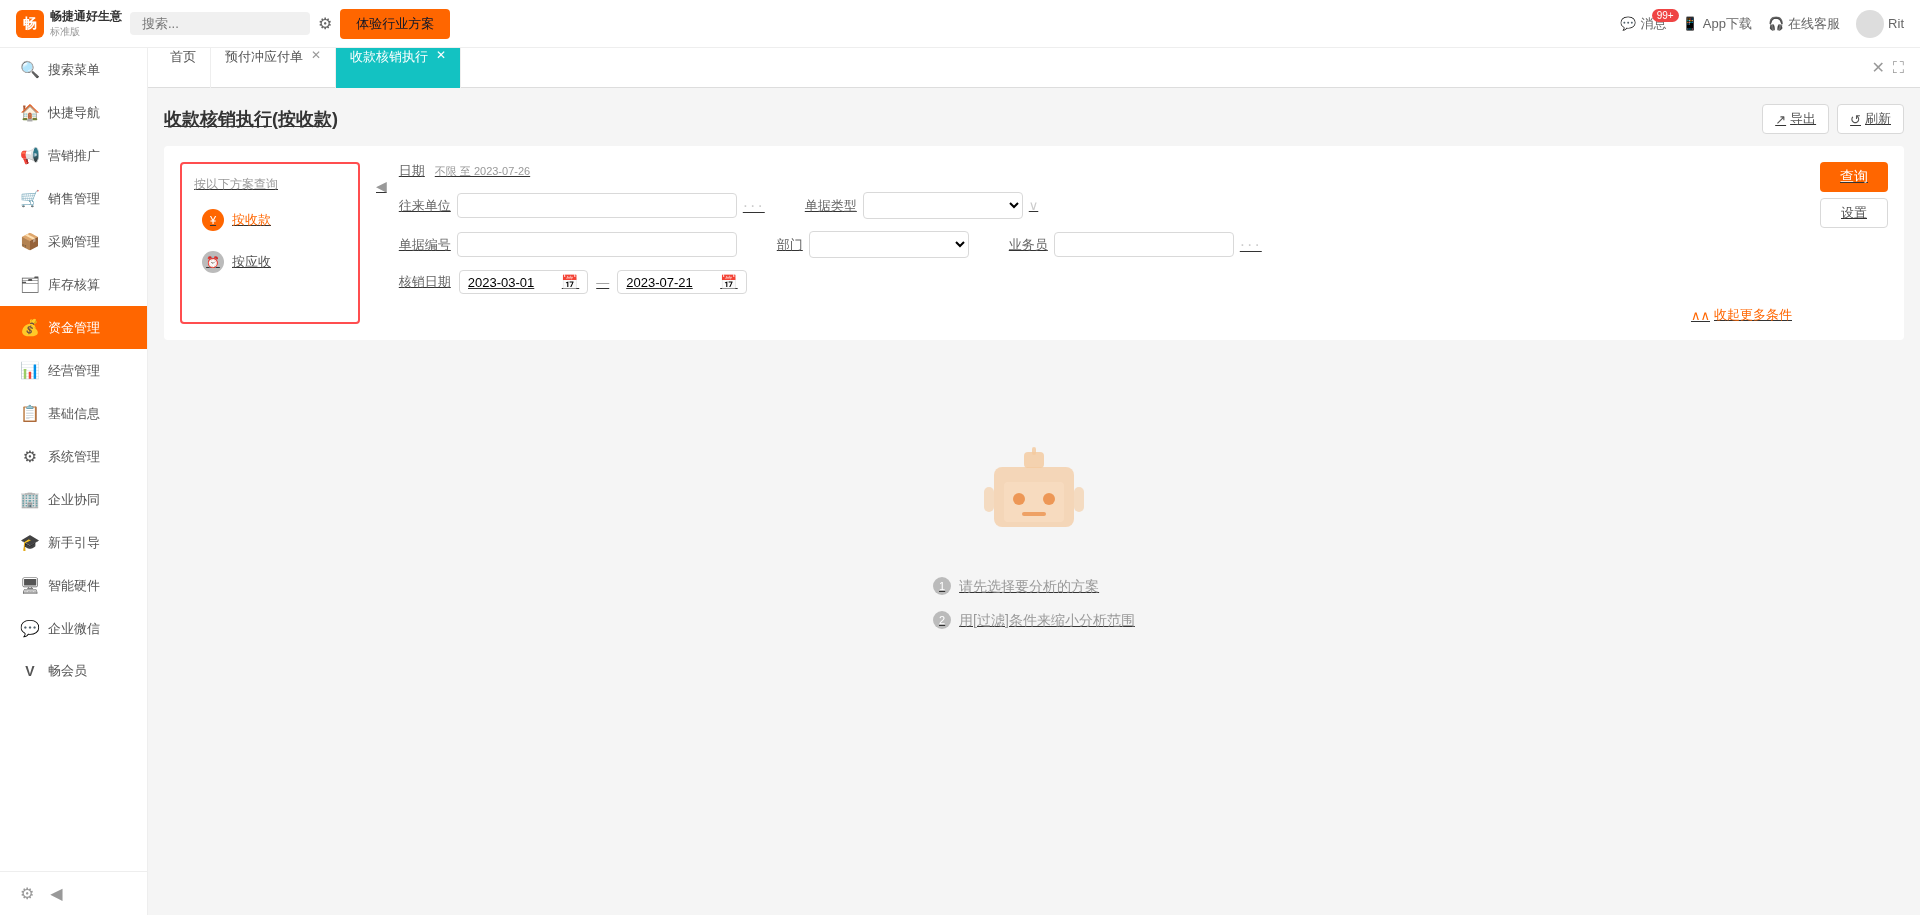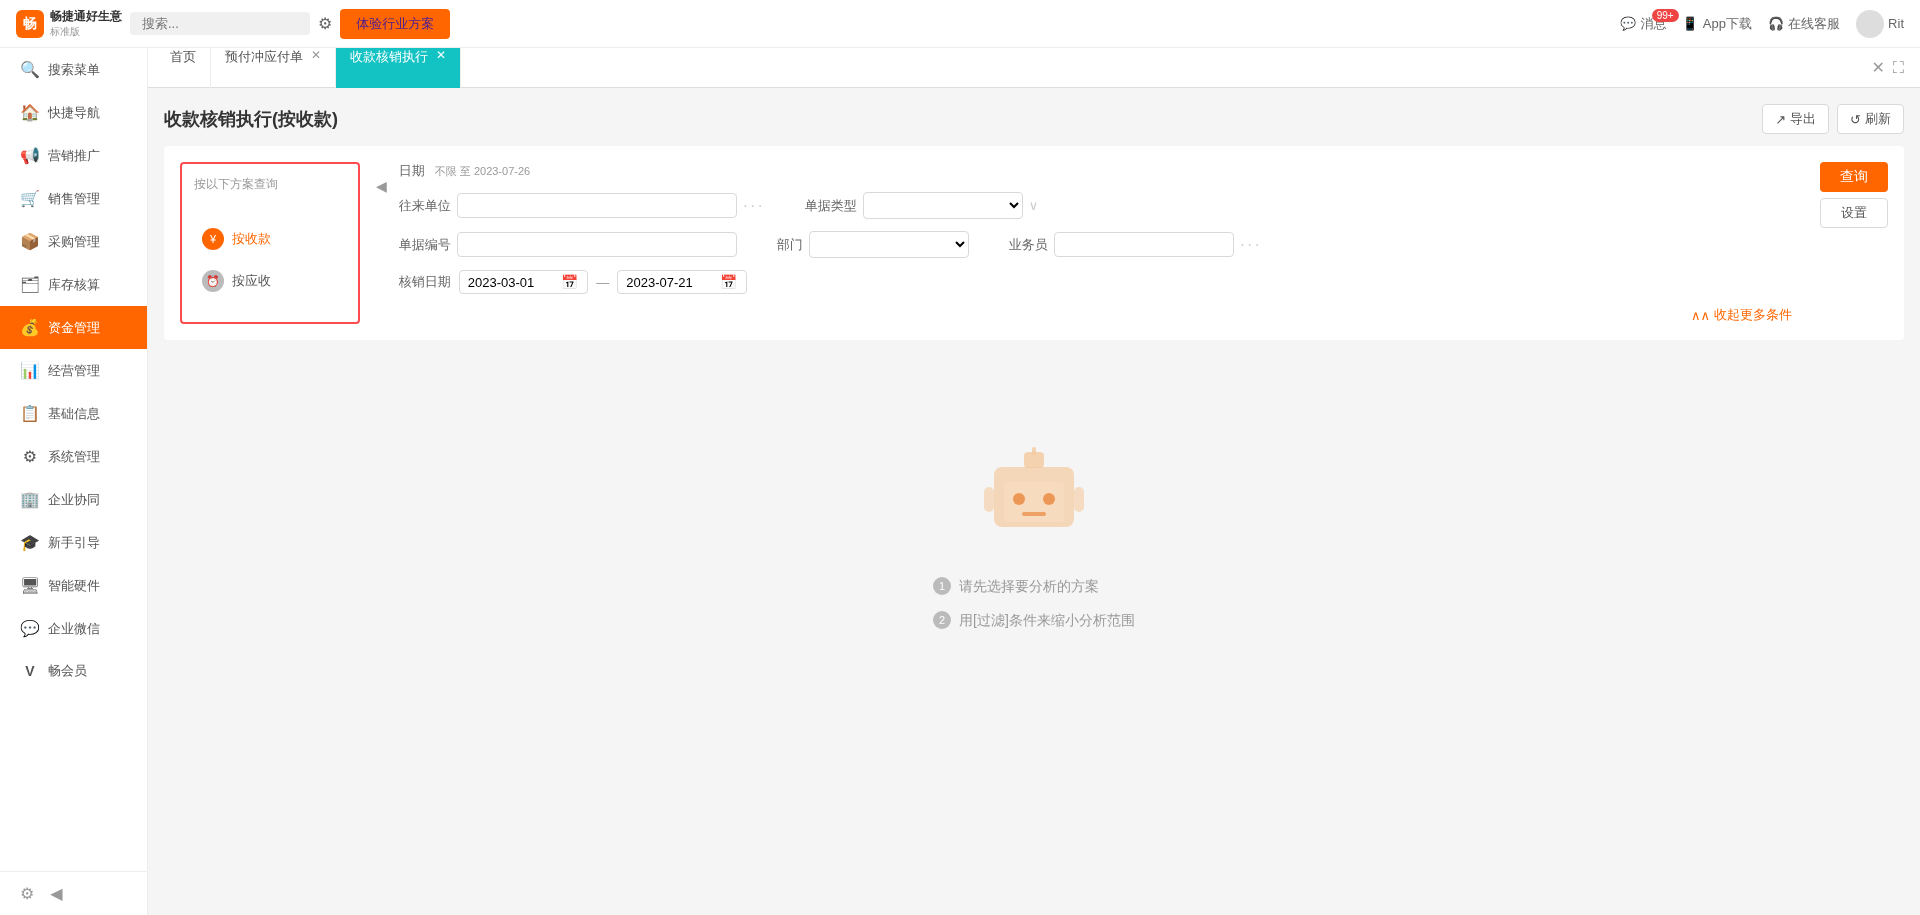--- a/index.html
+++ b/index.html
@@ -14,21 +14,21 @@
       padding: 0 16px;
       border-bottom: 1px solid #eee;
       position: fixed;
       top: 0; left: 0; right: 0;
       z-index: 100;
     }
     .top-bar-left { display: flex; align-items: center; gap: 8px; flex: 1; }
     .top-bar-brand { display: flex; align-items: center; gap: 6px; }
     .top-bar-brand .logo { width: 28px; height: 28px; background: #ff6600; border-radius: 6px; display: flex; align-items: center; justify-content: center; color: #fff; font-size: 14px; font-weight: bold; }
     .breadcrumb-input { background: #f0f0f0; border: none; border-radius: 4px; padding: 4px 12px; font-size: 13px; color: #666; width: 180px; }
-    .industry-btn { background: #ff6600; color: #4c1d95; border: none; border-radius: 4px; padding: 6px 16px; font-size: 13px; cursor: pointer; }
+    .industry-btn { background: #ff6600; color: #0f172a; border: none; border-radius: 4px; padding: 6px 16px; font-size: 13px; cursor: pointer; }
     .top-bar-right { display: flex; align-items: center; gap: 16px; color: #666; font-size: 13px; }
     .msg-badge { position: relative; display: inline-flex; align-items: center; gap: 4px; cursor: pointer; }
     .badge { background: #ef4444; color: #fff; font-size: 10px; border-radius: 10px; padding: 1px 5px; position: absolute; top: -6px; right: -12px; }
     .top-right-item { display: flex; align-items: center; gap: 4px; cursor: pointer; color: #666; }
     .gear-btn { cursor: pointer; color: #666; font-size: 16px; }
     .user-avatar { width: 28px; height: 28px; border-radius: 50%; background: #ddd; }
     .user-name { color: #666; font-size: 13px; }
 
     
     .sidebar {
@@ -91,20 +91,21 @@
     .tab-item.active .tab-close { color: #fff; }
     .tab-bar-end { margin-left: auto; display: flex; align-items: center; gap: 8px; color: #999; padding-right: 8px; }
 
     
     .main-content {
       position: fixed;
       top: 88px; left: 148px; right: 0; bottom: 0;
       overflow-y: auto;
       background: #f5f5f5;
       padding: 16px;
+      text-decoration: underline;
     }
 
     
     .page-header {
       display: flex;
       align-items: center;
       justify-content: space-between;
       margin-bottom: 12px;
     }
     .page-title { font-size: 18px; font-weight: 600; color: #333; }
@@ -124,21 +125,21 @@
 
     
     .filter-selector {
       width: 180px;
       border: 2px solid #ff4d4f;
       border-radius: 4px;
       padding: 12px;
       margin-right: 16px;
       flex-shrink: 0;
     }
-    .filter-selector-title { font-size: 12px; color: #999; margin-bottom: 27px; }
+    .filter-selector-title { font-size: 12px; color: #999; margin-bottom: 8px; }
     .filter-option {
       display: flex;
       align-items: center;
       gap: 8px;
       padding: 8px;
       border-radius: 4px;
       cursor: pointer;
       font-size: 13px;
       color: #555;
       margin-bottom: 4px;

